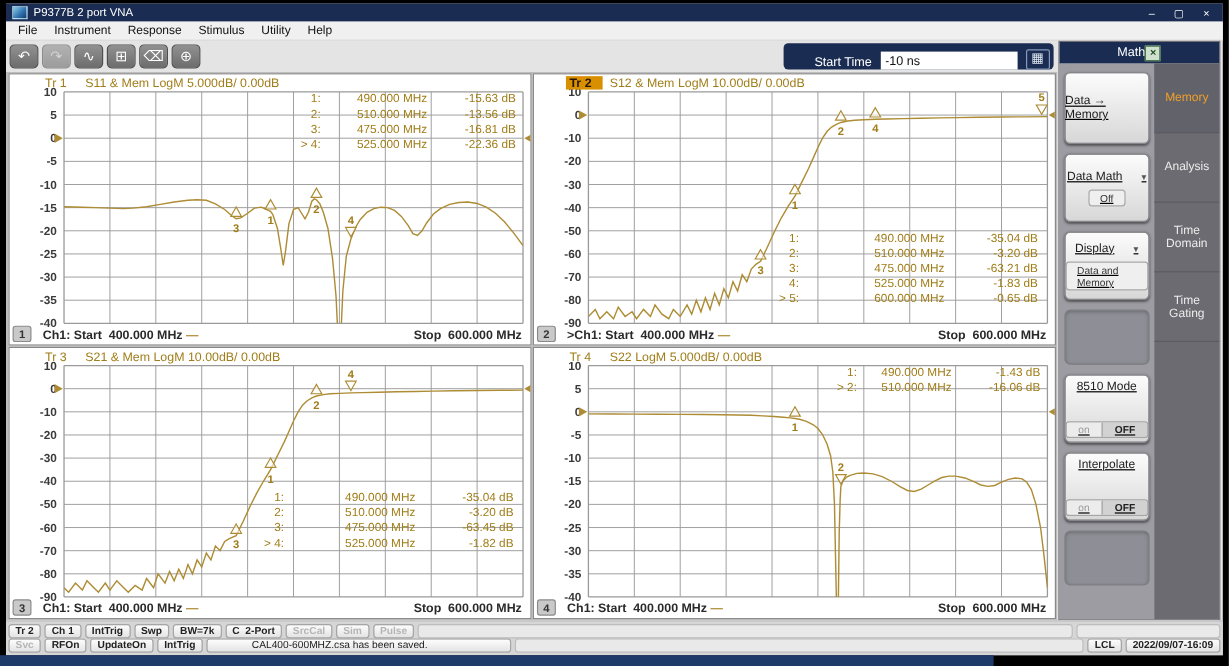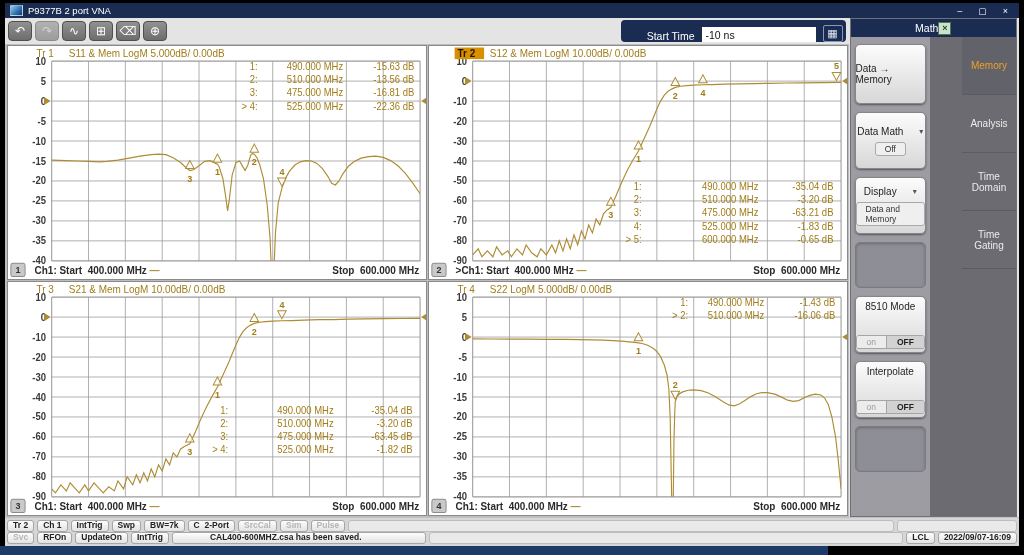--- a/index.html
+++ b/index.html
@@ -32,40 +32,40 @@
   .plots{flex:1;display:grid;grid-template-columns:1fr 1fr;grid-template-rows:1fr 1fr;gap:1px;background:#bdbdbd;padding:1px 1px 1px 2px;min-height:0;}
   .plotcell{background:#fff;border:1px solid #8a8a8a;position:relative;min-height:0;min-width:0;}
   .plotcell svg{display:block;width:100%;height:100%;}
   text{white-space:pre;}
 
   
   .sidebar{flex:1;margin:0 2px 0 1px;display:flex;flex-direction:column;border:1px solid #6f6f74;min-height:0;}
   .sb-header{height:18px;background:#1a2c52;color:#fff;font-size:10.5px;display:flex;align-items:center;justify-content:center;padding:0 4px;flex:0 0 auto;}
   .sb-close{width:13px;height:13px;background:#cfe0cf;border:1px solid #4a7a4a;color:#1d4d1d;font-size:9px;line-height:11px;text-align:center;padding:0;font-weight:bold;}
   .sb-body{flex:1;display:flex;background:#9c9ca2;min-height:0;}
-  .sb-buttons{flex:1;padding:7px 4px;display:flex;flex-direction:column;gap:8px;}
+  .sb-buttons{flex:1;padding:7px 4px;display:flex;flex-direction:column;gap:8px;text-decoration:underline;}
   .sb-btn{background:linear-gradient(#fcfcfc,#d7d7d7);border:1px solid #85858a;border-radius:5px;display:flex;flex-direction:column;align-items:center;justify-content:center;font-size:10px;color:#1c1c1c;box-shadow:0 1px 2px rgba(0,0,0,.45);flex:0 0 auto;}
   .sb-btn .lblrow{display:flex;align-items:center;gap:16px;}
   .sb-btn .dd{font-size:8px;color:#555;}
   .sb-val{margin-top:5px;background:#efefef;border:1px solid #a9a9a9;border-radius:3px;font-size:8.5px;padding:1px 9px;color:#333;}
   .sb-toggle{display:flex;margin-top:23px;border:1px solid #a5a5a5;border-radius:3px;overflow:hidden;font-size:8.5px;}
   .sb-toggle .seg{padding:1px 10px;}
   .sb-toggle .seg.on{background:#ececec;color:#9b9b9b;}
   .sb-toggle .seg.off{background:#d2d2d2;color:#222;font-weight:bold;border-left:1px solid #a5a5a5;}
   .sb-btn.empty{background:#8e8e96;border-color:#7a7a81;box-shadow:inset 0 1px 3px rgba(0,0,0,.25);}
-  .sb-tabs{width:54px;background:#6b6b71;display:flex;flex-direction:column;flex:0 0 auto;padding-left:32px;}
+  .sb-tabs{width:54px;background:#6b6b71;display:flex;flex-direction:column;flex:0 0 auto;}
   .sb-tab{min-height:53px;display:flex;align-items:center;justify-content:center;text-align:center;font-size:10px;color:#ececec;border-bottom:1px solid #5b5b61;padding:2px;}
   .sb-tab.active{color:#f0a028;background:#62626a;}
 
   
   .statusbar{height:26px;background:#d6d6d6;border-top:1px solid #c2c2c2;display:flex;flex-direction:column;justify-content:center;gap:1px;font-size:8.5px;flex:0 0 auto;padding:1px 2px;}
   .srow{display:flex;gap:3px;align-items:center;height:11px;}
   .pill{background:linear-gradient(#fdfdfd,#e3e3e3);border:1px solid #a6a6a6;border-radius:3px;padding:0 5px;line-height:9px;height:10px;color:#222;font-weight:bold;white-space:pre;}
   .pill.disabled{color:#b5b5b5;}
-  .pill.msg{font-weight:bold;min-width:210px;padding-left:37px;}
+  .pill.msg{font-weight:normal;min-width:210px;padding-left:37px;}
   .fillbox{flex:1;background:#e9e9e9;border:1px solid #bdbdbd;border-radius:3px;height:10px;}
   .endbox{width:118px;background:#e9e9e9;border:1px solid #bdbdbd;border-radius:3px;height:10px;}
 
   .taskbar-strip{position:absolute;left:0;right:0;bottom:0;height:9px;background:#1d3a69;}
 </style>
 </head>
 <body>
 
 <div class="screen">
   <div class="app">
@@ -73,20 +73,28 @@
     <div class="titlebar">
       <span class="appicon"></span>
       <span>P9377B 2 port VNA</span>
       <div class="wincontrols" id="win-controls">
           <span>–</span>
           <span>▢</span>
           <span>×</span>
         </div>
     </div>
 
+    <div class="menubar" id="menubar">
+        <span>File</span>
+        <span>Instrument</span>
+        <span>Response</span>
+        <span>Stimulus</span>
+        <span>Utility</span>
+        <span>Help</span>
+      </div>
 
     <div class="maincols">
       <div class="leftcol">
         <div class="toolbar">
           <span id="toolbar-icons" style="display:flex;gap:3px;">
               <button class="tbtn"><span>↶</span></button>
               <button class="tbtn disabled"><span>↷</span></button>
               <button class="tbtn"><span>∿</span></button>
               <button class="tbtn"><span>⊞</span></button>
               <button class="tbtn"><span>⌫</span></button>

